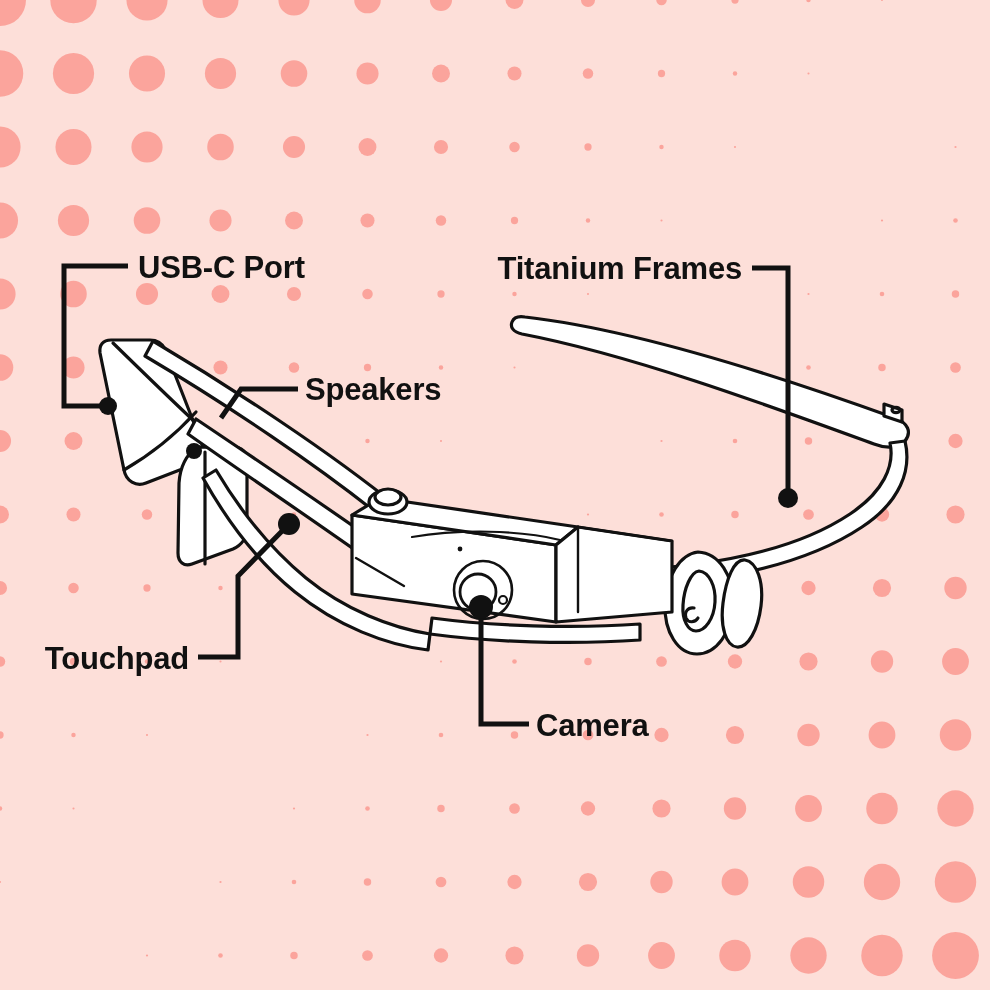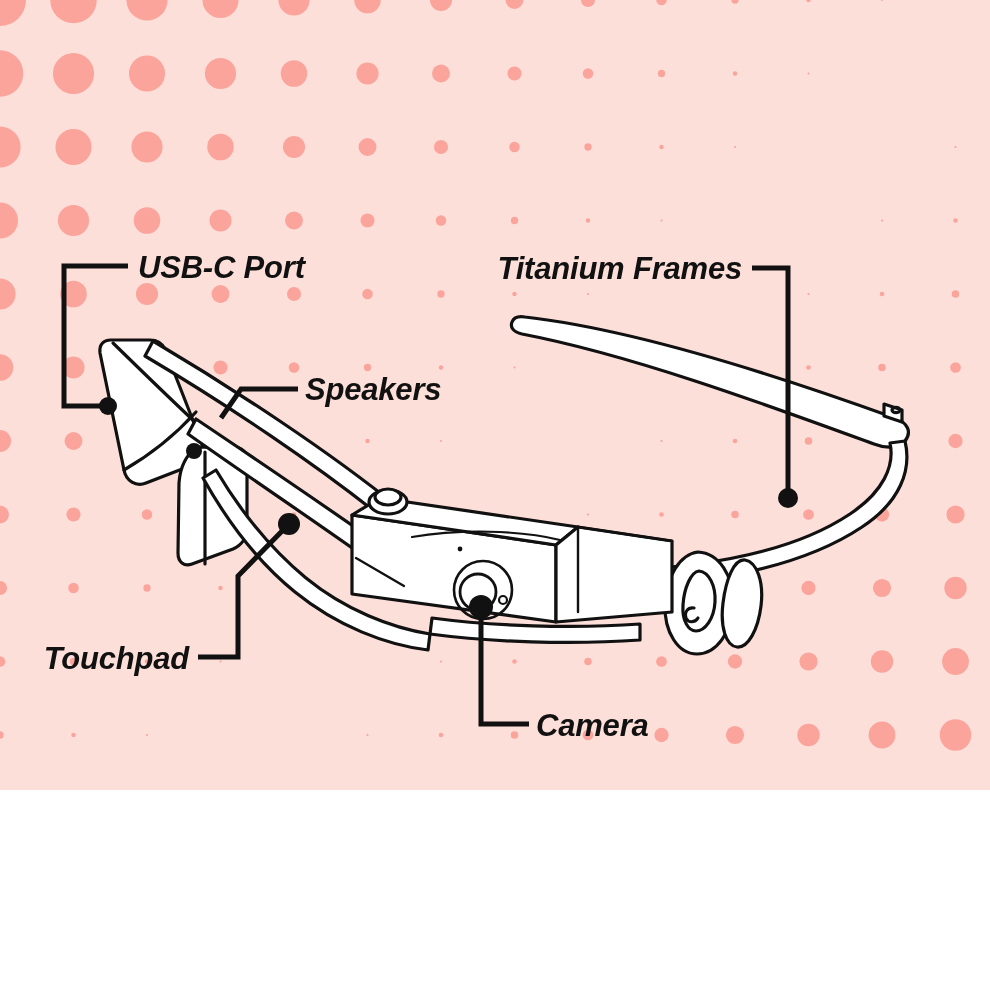--- a/index.html
+++ b/index.html
@@ -4,24 +4,23 @@
 <title>Smart Glasses Annotated Diagram</title>
 <style>
   html, body {
     margin: 0;
     padding: 0;
     background: #ffffff;
   }
   #stage {
     position: relative;
     width: 990px;
-    height: 790px;
+    height: 990px;
     overflow: hidden;
     font-family: "Liberation Sans", sans-serif;
-    font-style: italic;
   }
   #stage svg {
     display: block;
     width: 990px;
     height: 990px;
   }
   .callout-label {
     font-family: "Liberation Sans", sans-serif;
     font-weight: 700;
     font-size: 31px;

